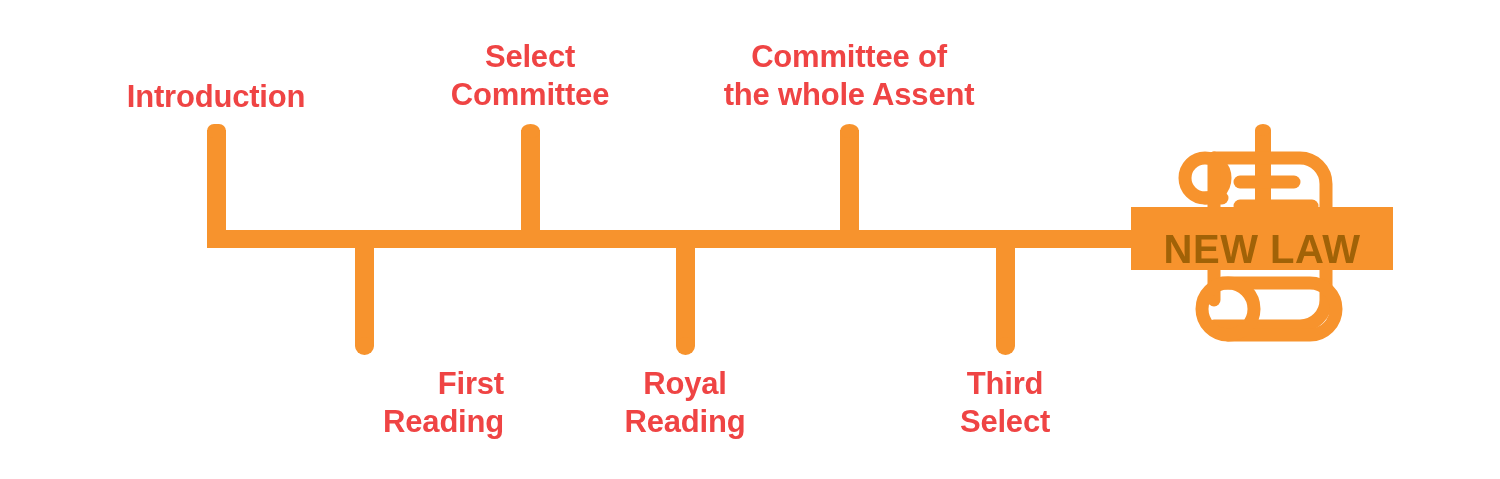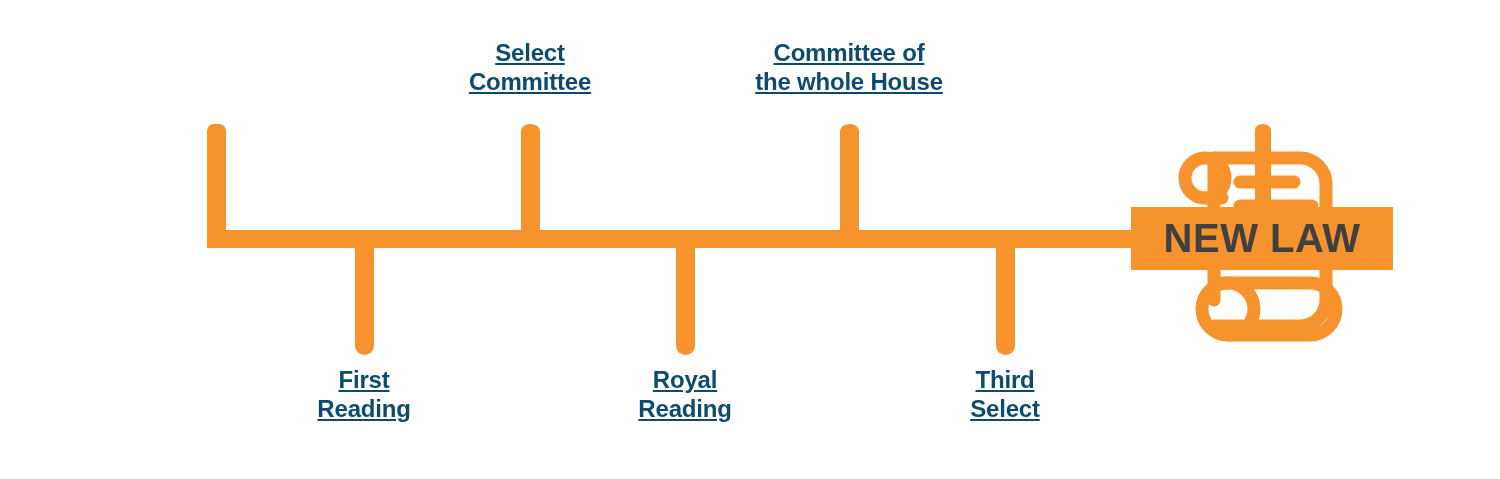--- a/index.html
+++ b/index.html
@@ -13,48 +13,47 @@
   #stage {
     position: relative;
     width: 1500px;
     height: 479px;
     background: #ffffff;
     overflow: hidden;
   }
   .label {
     position: absolute;
     text-align: center;
-    color: #0c4a6e;
+    color: #ef4444;
     font-family: "Liberation Sans", sans-serif;
-    font-size: 24px;
+    font-size: 31px;
     font-weight: 700;
     line-height: 1.22;
     letter-spacing: -0.2px;
     white-space: pre-line;
     user-select: none;
-    text-decoration: underline;
   }
   .label.above { bottom: auto; }
   .diagram-svg {
     position: absolute;
     left: 0;
     top: 0;
     width: 1500px;
     height: 479px;
   }
   .banner-text {
     position: absolute;
     left: 1131px;
-    top: 207px;
+    top: 218px;
     width: 262px;
     height: 63px;
     display: flex;
     align-items: center;
     justify-content: center;
-    color: #404040;
+    color: #a16207;
     font-family: "Liberation Sans", sans-serif;
     font-size: 40px;
     font-weight: 700;
     letter-spacing: 0.5px;
     user-select: none;
   }
 </style>
 </head>
 <body>
 
@@ -113,29 +112,30 @@
       <path d="M1240 182 H1294" stroke-width="13"></path>
       <path d="M1240 206 H1312" stroke-width="13"></path>
     </g>
 
     <rect x="1131" y="207" width="262" height="63" fill="#F7932D"></rect>
 
   </svg>
 
   <div class="banner-text">NEW LAW</div>
 
+  <div class="label above" style="left:56px; top:78px; width:320px;">Introduction</div>
 
   <div class="label above" style="left:390px; top:38px; width:280px;">Select
 Committee</div>
 
   <div class="label above" style="left:669px; top:38px; width:360px;">Committee of
-the whole House</div>
+the whole Assent</div>
 
 
-  <div class="label below" style="left:224px; top:365px; width:280px;">First
+  <div class="label below" style="left:224px; top:365px; width:280px;text-align:right;">First
 Reading</div>
 
   <div class="label below" style="left:545px; top:365px; width:280px;">Royal
 Reading</div>
 
   <div class="label below" style="left:865px; top:365px; width:280px;">Third
 Select</div>
 
 </div>
 

